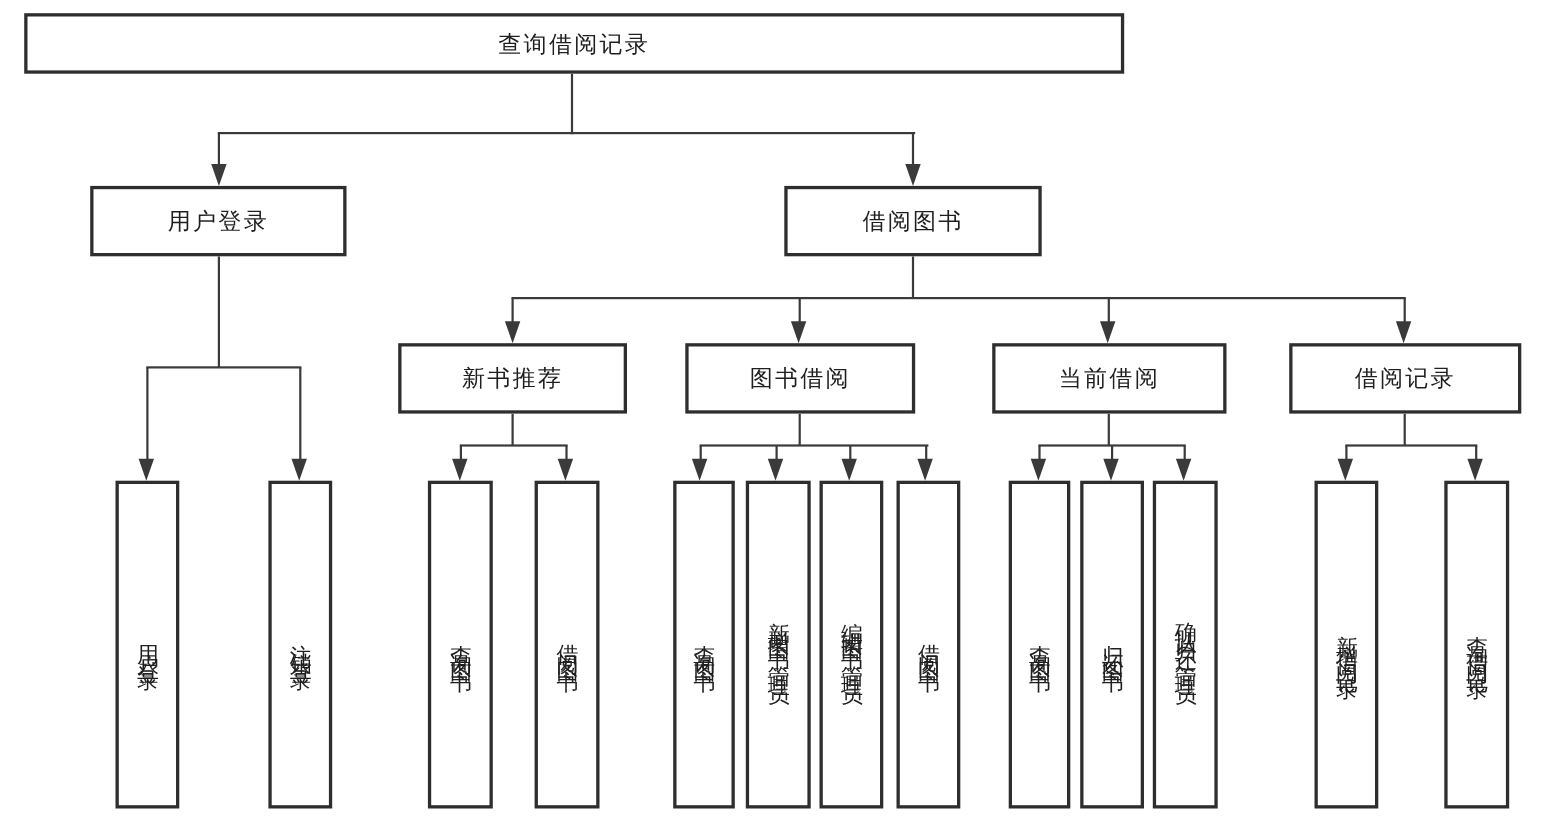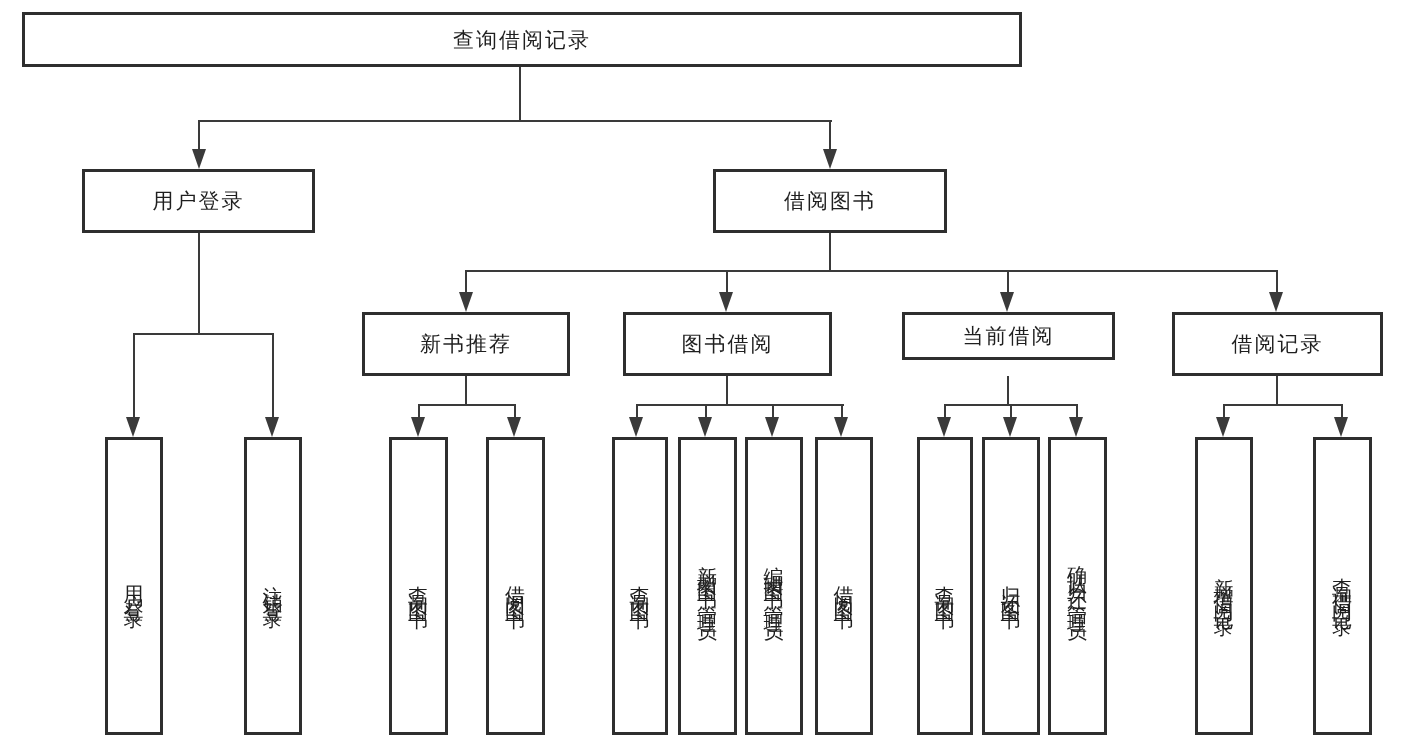--- a/index.html
+++ b/index.html
@@ -109,21 +109,21 @@
     </div>
     <div class="node h" style="left: 713px; top: 169px; width: 234px; height: 64px;">
       <span>借阅图书</span>
     </div>
     <div class="node h" style="left: 362px; top: 312px; width: 208px; height: 64px;">
       <span>新书推荐</span>
     </div>
     <div class="node h" style="left: 623px; top: 312px; width: 209px; height: 64px;">
       <span>图书借阅</span>
     </div>
-    <div class="node h" style="left: 902px; top: 312px; width: 213px; height: 48px;">
+    <div class="node h" style="left: 902px; top: 312px; width: 213px; height: 64px;">
       <span>当前借阅</span>
     </div>
     <div class="node h" style="left: 1172px; top: 312px; width: 211px; height: 64px;">
       <span>借阅记录</span>
     </div>
     <div class="node v" style="left: 105px; top: 437px; width: 58px; height: 298px;">
       <span class="vtxt">用户登录</span>
     </div>
     <div class="node v" style="left: 244px; top: 437px; width: 58px; height: 298px;">
       <span class="vtxt">注销登录</span>

